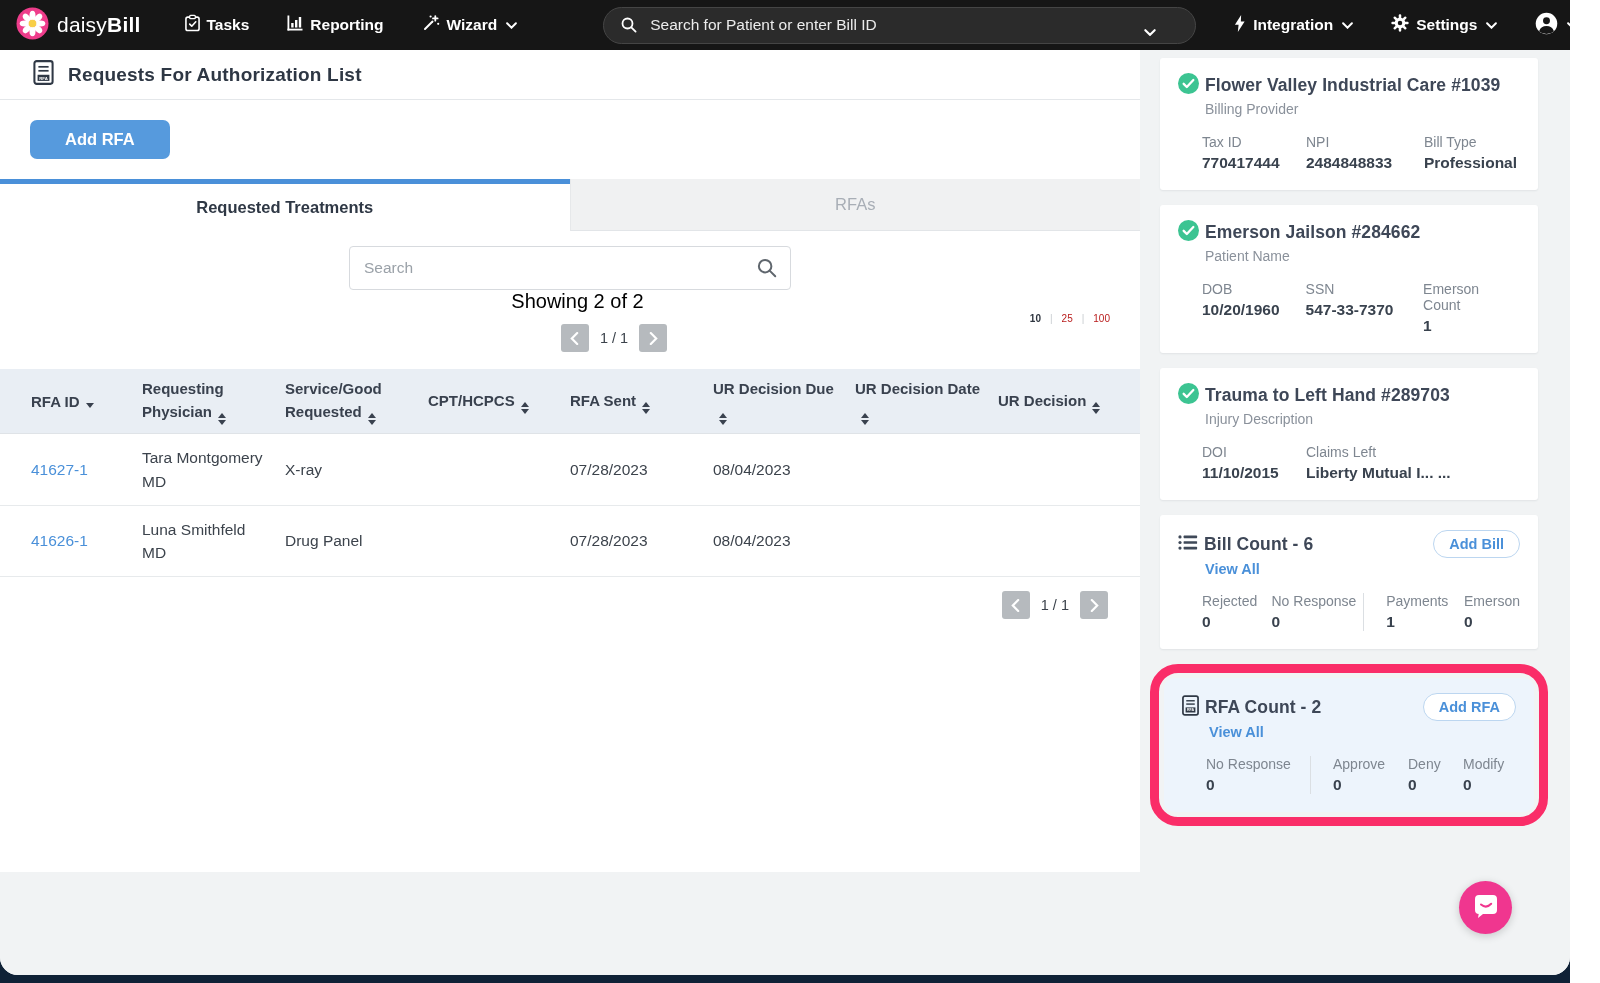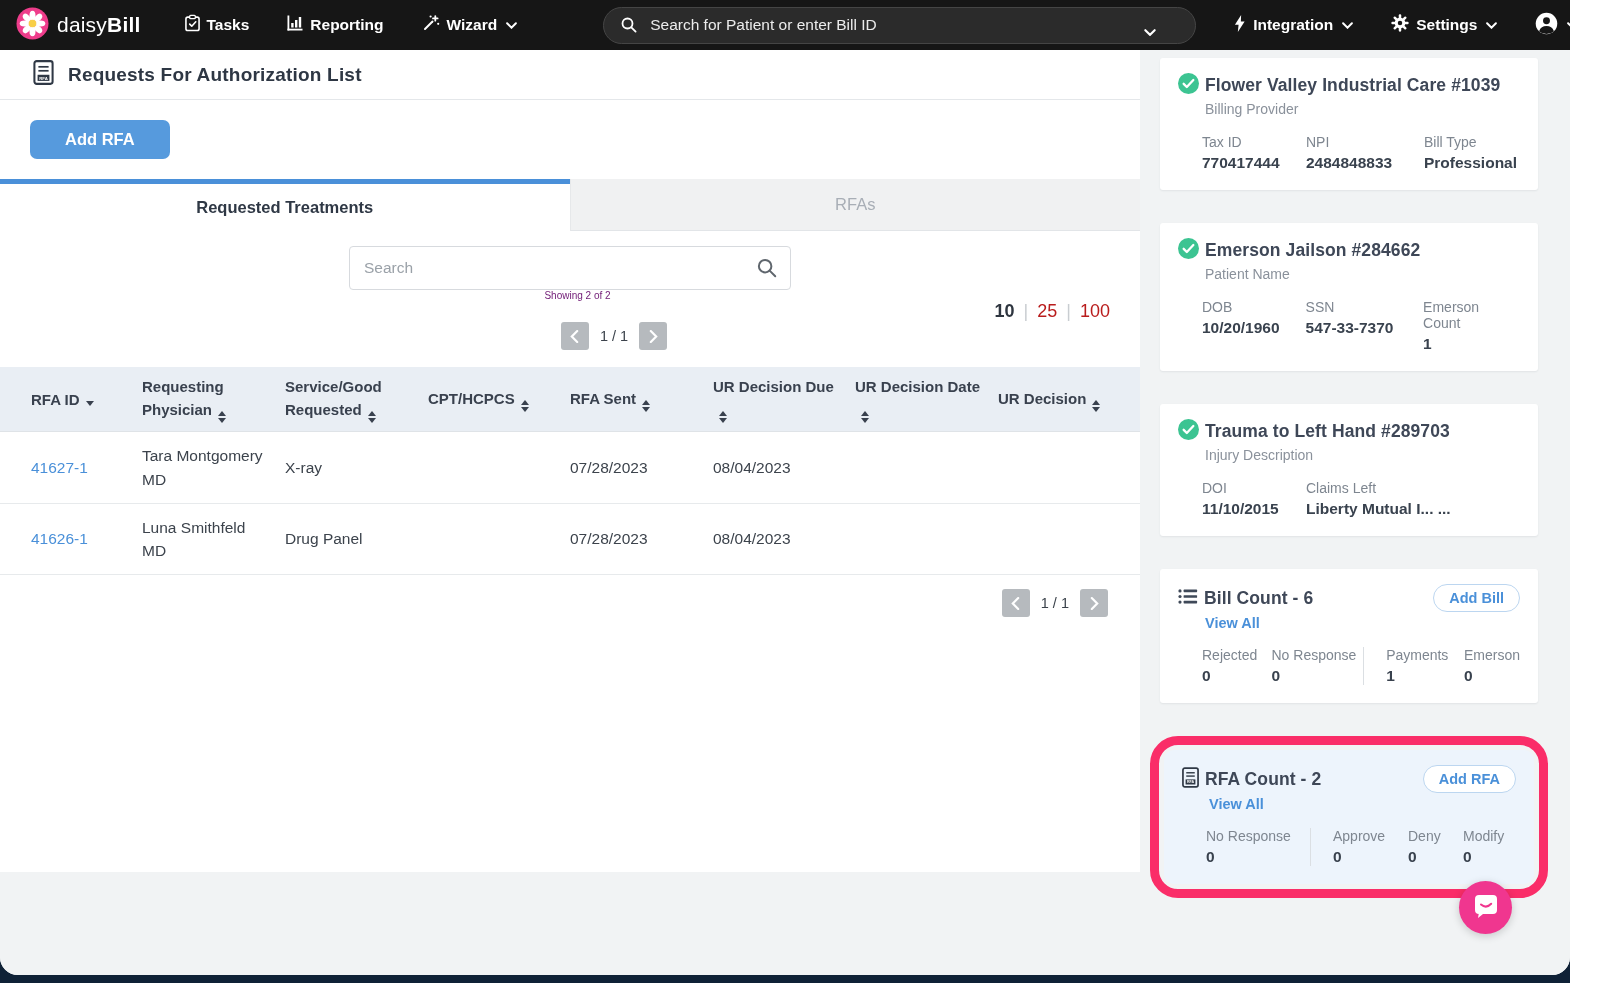--- a/index.html
+++ b/index.html
@@ -45,22 +45,22 @@
   .tab { flex:1; display:flex; align-items:center; justify-content:center; font-size:16.5px; cursor:pointer; }
   .tab.active { background:#fff; border-top:5px solid #4a90d9; font-weight:700; color:#2f3845; }
   .tab.inactive { background:#f0f1f2; color:#a8aeb6; border-bottom:1px solid #e2e5e8; border-left:1px solid #e6e8ea; font-weight:400; }
 
   .controls { display:flex; align-items:center; padding:15px 30px 0 30px; margin-bottom:17px;flex-direction:column; }
   .search-box { position:relative; width:442px; height:44px; }
   .search-box input { width:100%; height:100%; border:1px solid #d7dade; border-radius:4px; font-size:15.5px;
                       color:#3c434c; padding:0 44px 0 14px; outline:none; font-family:inherit; }
   .search-box input::placeholder { color:#9aa1a8; opacity:1; }
   .search-box .mag2 { position:absolute; right:14px; top:12px; }
-  .showing { margin-left:15px; font-size:10px; color:#701a75; }
-  .page-sizes { margin-left:auto; display:flex; align-items:center; gap:9px; font-size:18px; }
+  .showing { margin-left:15px; font-size:20px; color:#000000; }
+  .page-sizes { margin-left:auto; display:flex; align-items:center; gap:9px; font-size:10px; }
   .ps-active { color:#2f3640; font-weight:700; cursor:pointer; }
   .ps-link { color:#b91c1c; cursor:pointer; }
   .ps-sep { color:#c9cdd1; }
   .pager { display:flex; align-items:center; gap:11px; margin-left:90px; margin-right:2px; }
   .pg-btn { width:28px; height:28px; background:#b6babe; border:none; border-radius:3px; display:flex;
             align-items:center; justify-content:center; cursor:pointer; }
   .pg-label { font-size:14.5px; color:#3c434c; }
 
   .grid { display:grid; grid-template-columns:111px 143px 143px 142px 143px 142px 143px 1fr; padding-left:31px; }
   .thead { background:#e9eef4; border-bottom:1px solid #dfe3e7; align-items:center; min-height:64px; }
@@ -69,21 +69,21 @@
   .tri-up { width:0; height:0; border-left:4px solid transparent; border-right:4px solid transparent; border-bottom:5px solid #39414e; }
   .tri-down { width:0; height:0; border-left:4px solid transparent; border-right:4px solid transparent; border-top:5px solid #39414e; }
   .tr { border-bottom:1px solid #e7eaec; align-items:center; }
   .td { font-size:15.5px; color:#3c434c; padding:12px 14px 12px 0; line-height:1.5; }
   .td a { color:#4a90d9; text-decoration:none; cursor:pointer; }
   .pager-row { display:flex; justify-content:flex-end; padding:14px 30px 0 0; }
 
   
   .sidebar { flex:1; background:#f1f3f4; padding:8px 32px 0 20px; overflow:hidden; }
   .card { background:#fff; border-radius:3px; box-shadow:0 1px 2px rgba(40,50,60,.08);
-          padding:15px 18px 18px 18px; margin-bottom:33px; }
+          padding:15px 18px 18px 18px; margin-bottom:15px; }
   .card-head { display:flex; align-items:center; gap:6px; }
   .card-title { font-size:17.5px; font-weight:700; color:#3e4757; letter-spacing:.1px; }
   .card-sub { margin:3px 0 0 27px; font-size:14px; color:#8a919b; }
   .fields { display:flex; margin-top:17px; padding-left:24px; }
   .field-label { font-size:14px; color:#7e8690; }
   .field-value { font-size:15.5px; font-weight:700; color:#39424e; margin-top:4px; }
   .w1 { width:104px; } .w2 { width:118px; }
   .view-all { margin:3px 0 0 27px; font-size:14.5px; font-weight:700; color:#4a90d9; cursor:pointer; }
   .outline-btn { margin-left:auto; background:#fff; border:1px solid #bcd6f0; color:#4a90d9; font-weight:700;
                  font-size:14.5px; padding:5px 15px; border-radius:16px; cursor:pointer; font-family:inherit; }

